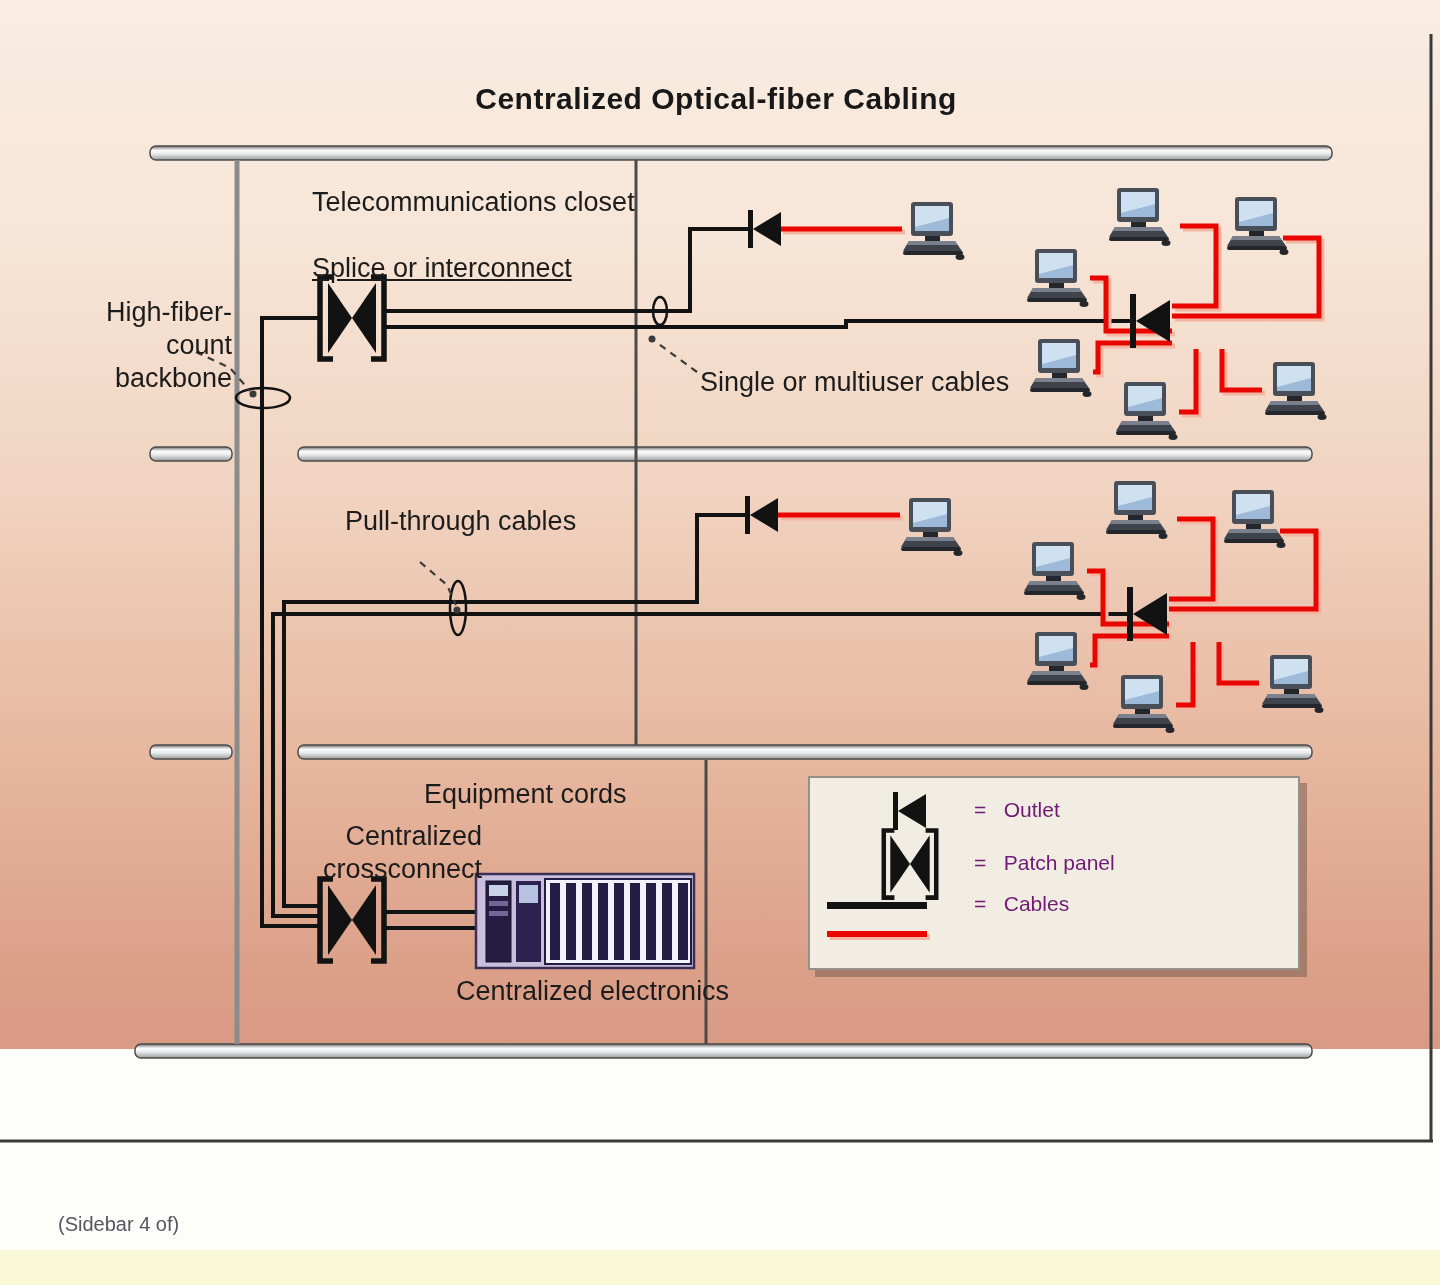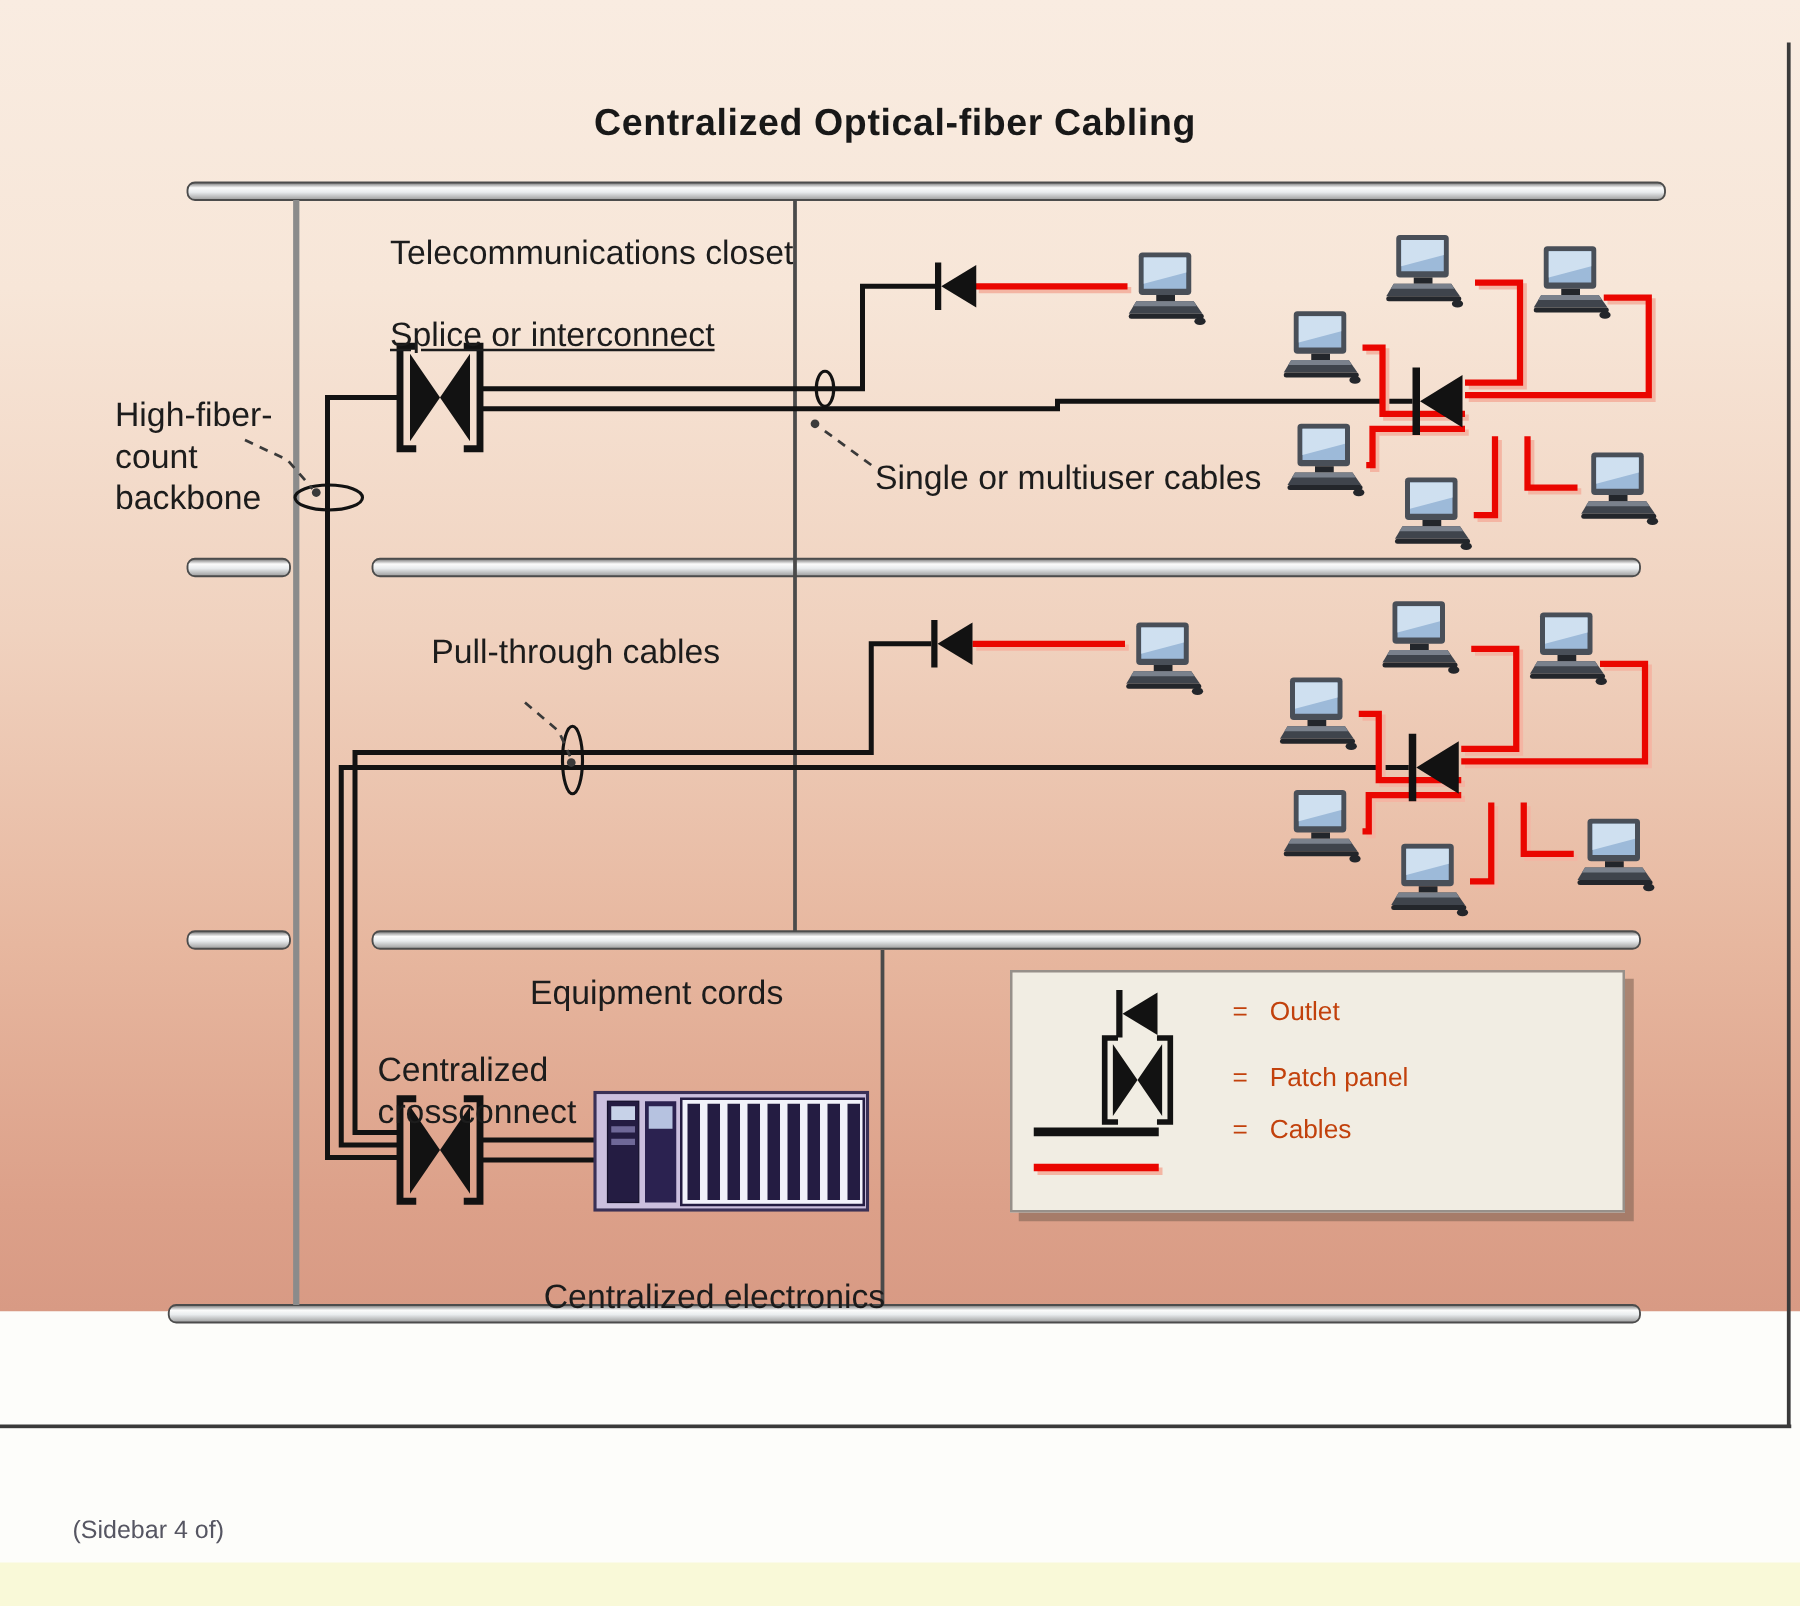--- a/index.html
+++ b/index.html
@@ -4,24 +4,24 @@
 <style>
   html,body{margin:0;padding:0;background:#ffffff;}
   .stage{position:relative;width:1440px;height:1285px;overflow:hidden;background:#fdfdfa;
          font-family:"Liberation Sans",sans-serif;}
   .diagram{position:absolute;left:0;top:0;width:1440px;height:1049px;
            background:linear-gradient(180deg,#f9ece1 0%,#f7e6d8 22%,#f0d2bf 48%,#e7b79f 72%,#dca089 92%,#d89a84 100%);}
   .dsvg{position:absolute;left:0;top:0;}
   .title{position:absolute;left:0;top:82px;width:1432px;text-align:center;
          font-size:30px;font-weight:bold;color:#181818;letter-spacing:.5px;}
   .lbl{position:absolute;font-size:27px;line-height:1.22;color:#1c1c1c;}
-  .pre{white-space:pre-line;text-align:left;margin-top:20px;}
+  .pre{white-space:pre-line;text-align:right;}
   .legend{position:absolute;left:808px;top:776px;width:488px;height:190px;
           background:#f1ede3;border:2px solid #97908a;box-shadow:7px 7px 0 0 rgba(122,94,80,.55);}
-  .legend .lg-lbl{position:absolute;left:176px;font-size:21px;color:#c2410c;white-space:pre;}
+  .legend .lg-lbl{position:absolute;left:164px;font-size:21px;color:#701a75;white-space:pre;}
   .caption{position:absolute;left:58px;top:1213px;font-size:20px;color:#565662;}
   .yellow-strip{position:absolute;left:0;top:1250px;width:1440px;height:35px;background:#f9f9d8;}
   
   .blk{stroke:#121212;stroke-width:4;fill:none;}
   .red{stroke:#ea0600;stroke-width:5;fill:none;}
   .rs{stroke:#f4b5a3;stroke-width:5;fill:none;}
   .dash{stroke:#3a3a3a;stroke-width:2.2;fill:none;stroke-dasharray:7 6;}
   .loop{stroke:#121212;stroke-width:2.5;fill:none;}
   .pb{fill:none;stroke:#121212;stroke-width:5.5;}
   .bar{fill:url(#barGrad);stroke:#4c4c4c;stroke-width:1.5;}
@@ -187,21 +187,21 @@
     <div class="lbl" style="left:312px;top:186px;">Telecommunications closet</div>
     <div class="lbl" style="left:312px;top:252px;text-decoration:underline;">Splice or interconnect</div>
     <div class="lbl pre" style="left:92px;top:296px;width:140px;">High-fiber-
 count
 backbone</div>
     <div class="lbl" style="left:700px;top:366px;">Single or multiuser cables</div>
     <div class="lbl" style="left:345px;top:505px;">Pull-through cables</div>
     <div class="lbl" style="left:424px;top:778px;">Equipment cords</div>
     <div class="lbl pre" style="left:302px;top:820px;width:180px;">Centralized
 crossconnect</div>
-    <div class="lbl" style="left:435px;top:975px;margin-top:46px;">Centralized electronics</div>
+    <div class="lbl" style="left:456px;top:975px;">Centralized electronics</div>
 
     <div class="legend">
       <svg width="484" height="186" viewBox="0 0 484 186" style="position:absolute;left:0;top:0;">
         <use href="#outletS" transform="translate(83,33)"></use>
         <use href="#panel" transform="translate(100,86) scale(0.82)"></use>
         <rect x="17" y="124" width="100" height="7" fill="#121212"></rect>
         <rect x="20" y="156" width="100" height="6" fill="#f4b5a3"></rect>
         <rect x="17" y="153" width="100" height="6" fill="#ea0600"></rect>
       </svg>
       <div class="lg-lbl" style="top:20px;">=   Outlet</div>

